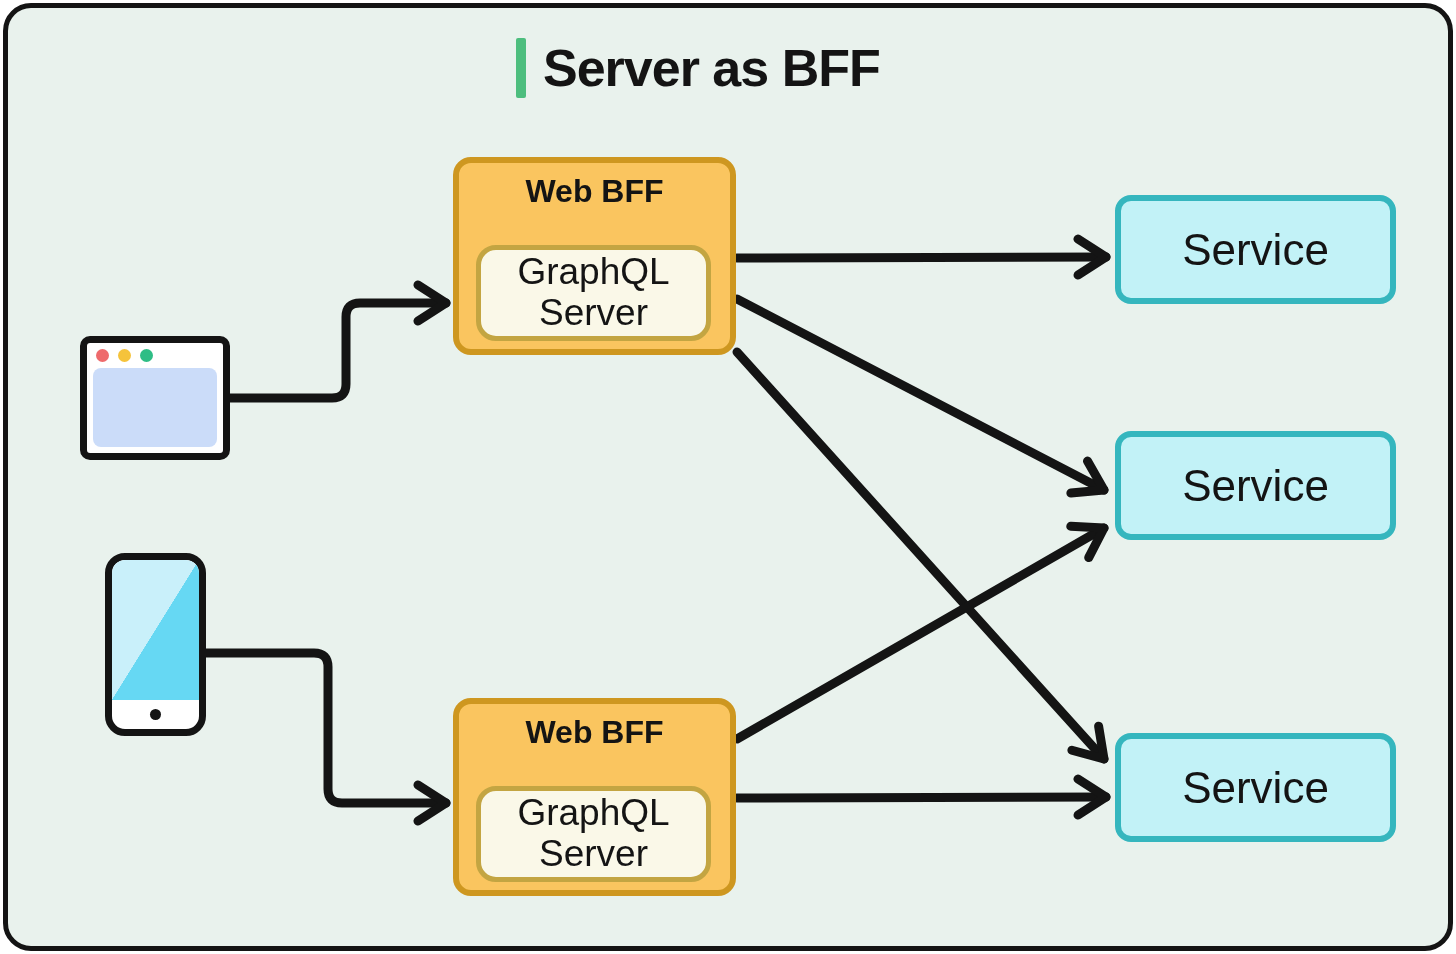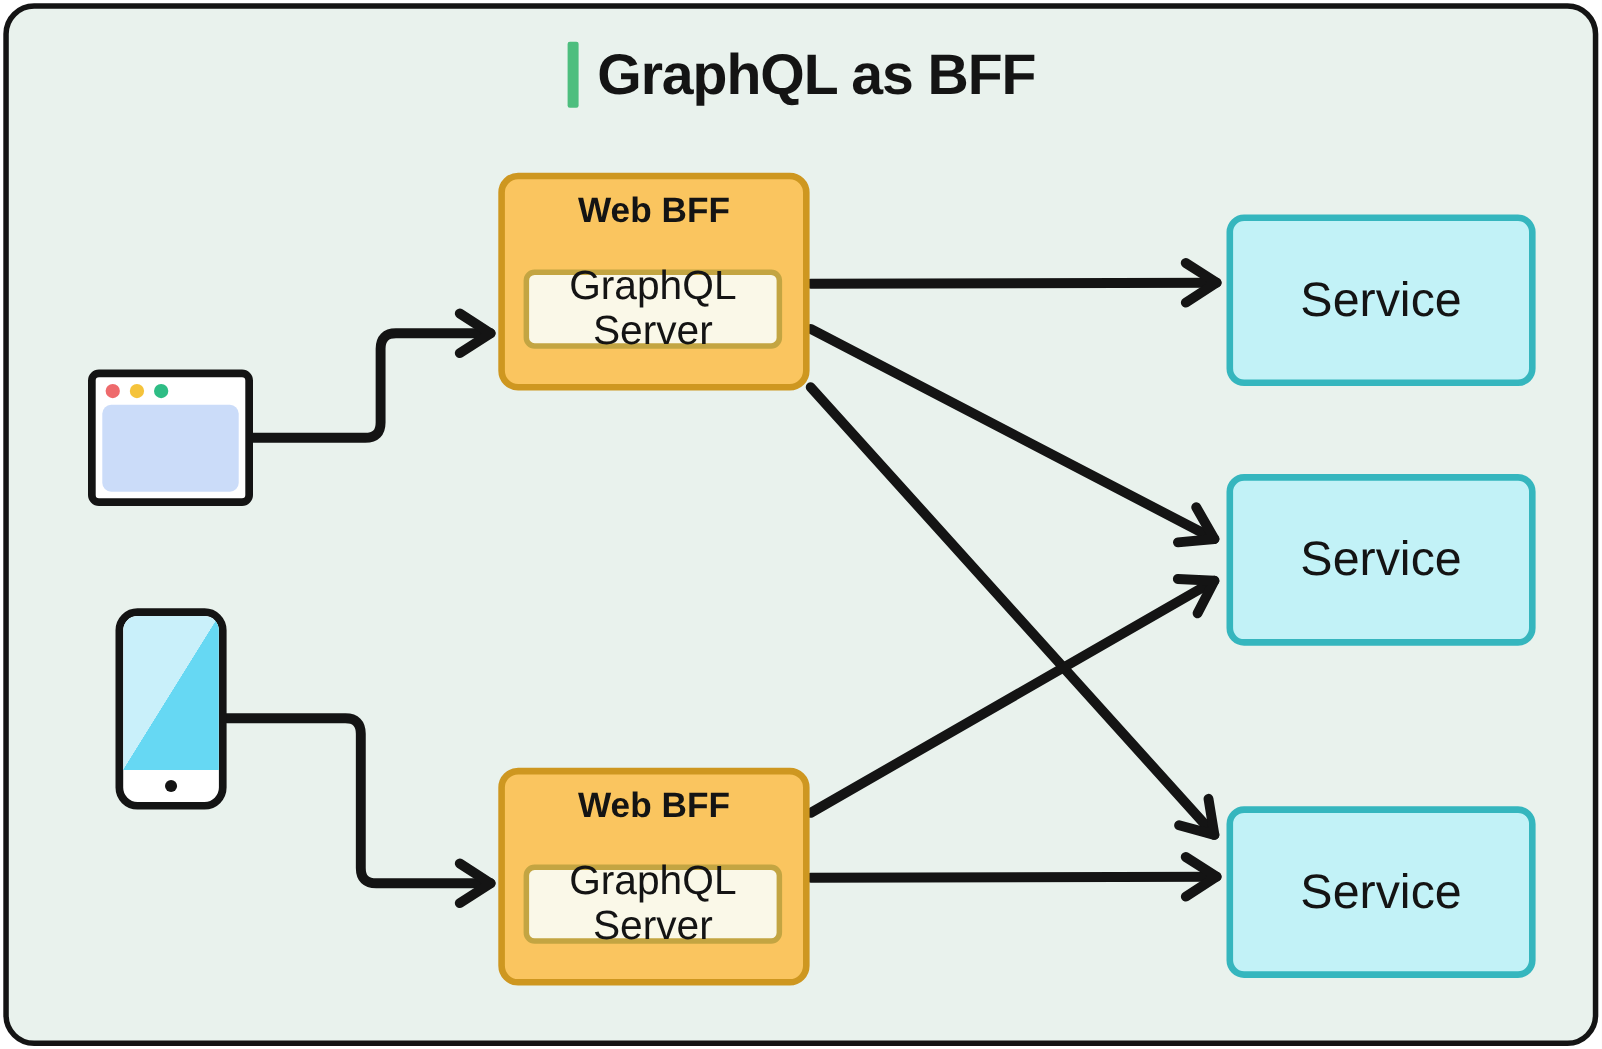--- a/index.html
+++ b/index.html
@@ -37,25 +37,25 @@
   .phone{left:97px;top:545px;width:101px;height:183px;background:#fff;border:7px solid var(--ink);border-radius:20px;display:flex;flex-direction:column;overflow:hidden}
   .phone-screen{height:140px;width:100%;border-radius:12px 12px 0 0;
     background:linear-gradient(to bottom right,var(--phone-screen-light) 49.8%,var(--phone-screen-dark) 50%)}
   .phone-home{flex:1;display:flex;align-items:center;justify-content:center}
   .home-dot{width:11px;height:11px;border-radius:50%;background:var(--ink)}
 
   
   .bff{width:283px;height:198px;background:var(--bff-fill);border:6px solid var(--bff-border);border-radius:18px}
   .bff-top{left:445px;top:149px} .bff-bottom{left:445px;top:690px}
   .bff-label{text-align:center;margin-top:10px;font-size:32px;font-weight:600}
-  .gql{position:absolute;left:17px;top:82px;width:235px;height:72px;background:var(--inner-fill);border:5px solid var(--inner-border);border-radius:10px;display:flex;align-items:center;justify-content:center;text-align:center}
+  .gql{position:absolute;left:17px;top:82px;width:235px;height:96px;background:var(--inner-fill);border:5px solid var(--inner-border);border-radius:20px;display:flex;align-items:center;justify-content:center;text-align:center}
   .gql-label{font-size:37px;font-weight:500;line-height:1.1;width:180px}
 
   
-  .service{left:1107px;width:281px;height:156px;background:var(--service-fill);border:6px solid var(--service-border);border-radius:16px;display:flex;align-items:center;justify-content:center}
+  .service{left:1107px;width:281px;height:109px;background:var(--service-fill);border:6px solid var(--service-border);border-radius:16px;display:flex;align-items:center;justify-content:center}
   .service-1{top:187px} .service-2{top:423px} .service-3{top:725px}
   .service-label{font-size:44px;font-weight:500}
 </style>
 </head>
 <body>
 
 <div class="canvas">
 
   <svg class="arrows" viewBox="0 0 1456 954">
     <defs>
@@ -67,21 +67,21 @@
     <path d="M198 645 L306 645 Q320 645 320 659 L320 781 Q320 795 334 795 L438 795" marker-end="url(#arrowhead)"></path>
     <path d="M729 250 L1098 249" marker-end="url(#arrowhead)"></path>
     <path d="M729 291 L1096 482" marker-end="url(#arrowhead)"></path>
     <path d="M729 344 L1096 751" marker-end="url(#arrowhead)"></path>
     <path d="M729 731 L1096 520" marker-end="url(#arrowhead)"></path>
     <path d="M729 790 L1098 789" marker-end="url(#arrowhead)"></path>
   </svg>
 
   <div class="title-wrap">
     <div class="title-bar"></div>
-    <div class="title-text">GraphQL as BFF</div>
+    <div class="title-text">Server as BFF</div>
   </div>
 
   <div class="abs browser">
     <div class="browser-head">
       <div class="dot r"></div>
       <div class="dot y"></div>
       <div class="dot g"></div>
     </div>
     <div class="browser-content"></div>
   </div>

